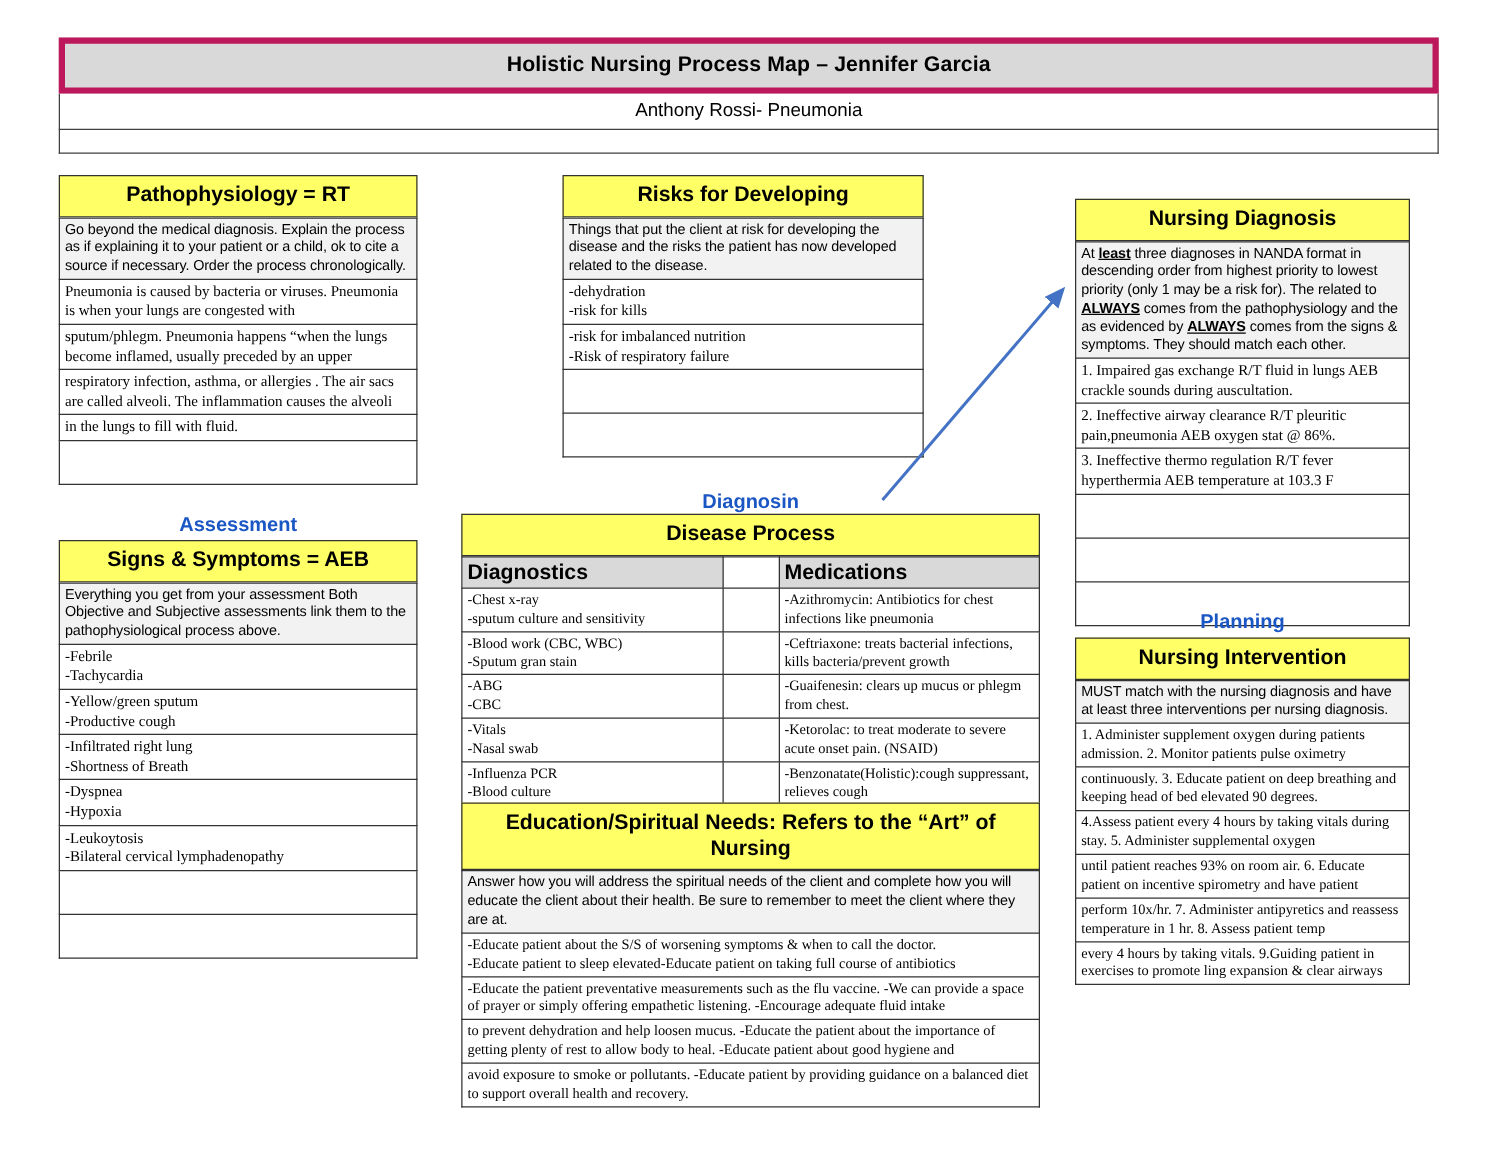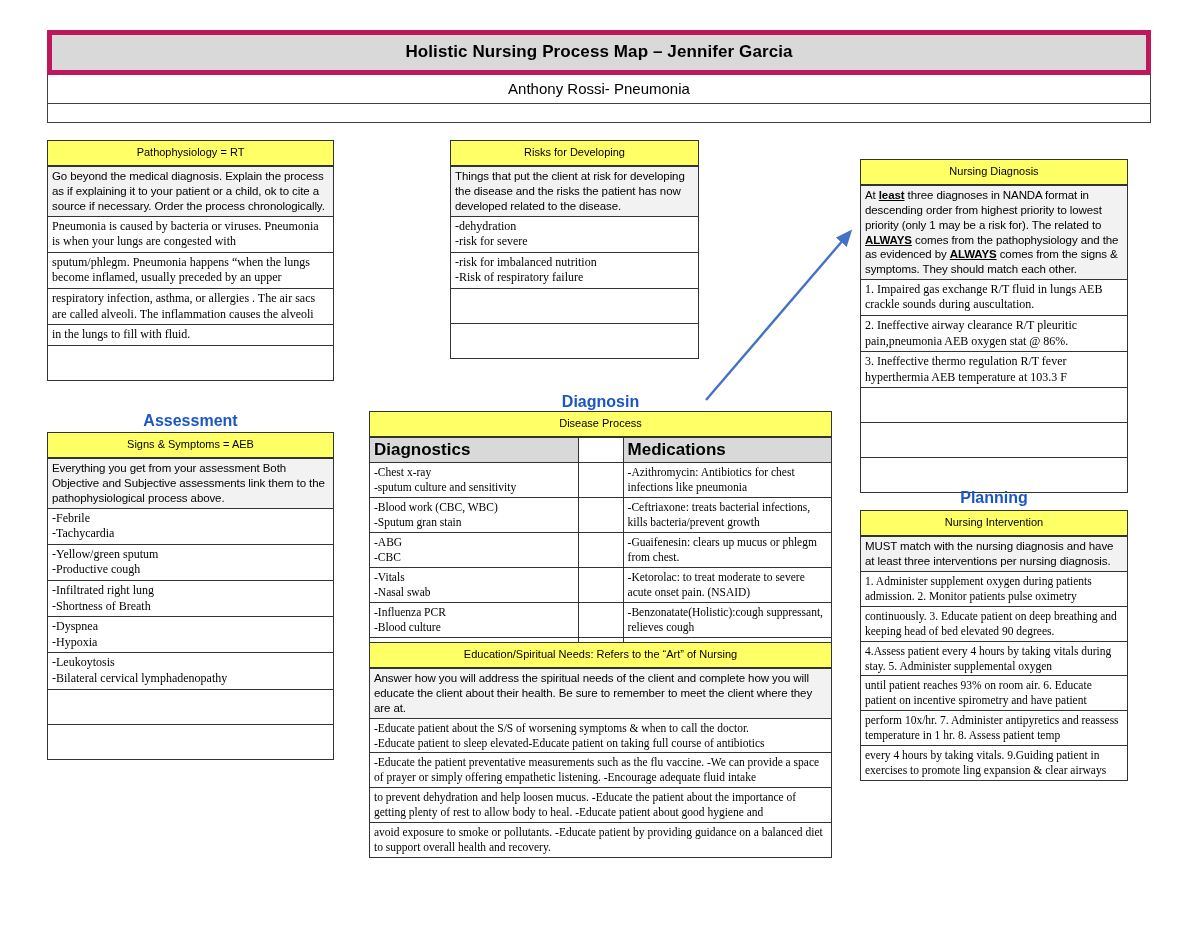--- a/index.html
+++ b/index.html
@@ -56,22 +56,22 @@
     border: 1px solid #404040;
     border-top: none;
     height: 18px;
   }
 
   
   .yellow-head {
     background: #ffff66;
     border: 1px solid #333333;
     text-align: center;
-    font-weight: normal;
-    font-size: 11px;
+    font-weight: bold;
+    font-size: 17px;
     padding: 5px 4px 6px 4px;
     line-height: 1.22;
   }
 
   
   .blue-cap {
     color: #1a56c4;
     font-weight: bold;
     font-size: 16px;
     text-align: center;
@@ -107,21 +107,21 @@
   .gap-col { border-top: none; border-bottom: none; background: #ffffff; }
 
   
   .arrow-layer {
     left: 0; top: 0; width: 1200px; height: 927px;
     pointer-events: none;
   }
 
   
   #patho-box      { left: 47px;  top: 140px; width: 287px; }
-  #risks-box      { left: 450px; top: 140px; width: 249px; }
+  #risks-box      { left: 450px; top: 140px; width: 289px; }
   #dx-box         { left: 860px; top: 159px; width: 268px; }
   #assess-cap     { left: 47px;  top: 412px; width: 287px; }
   #signs-box      { left: 47px;  top: 432px; width: 287px; }
   #diagnosin-cap  { left: 369px; top: 393px; width: 463px; }
   #disease-box    { left: 369px; top: 411px; width: 463px; }
   #edu-box        { left: 369px; top: 642px; width: 463px; }
   #planning-cap   { left: 860px; top: 489px; width: 268px; }
   #plan-box       { left: 860px; top: 510px; width: 268px; }
 </style>
 </head>
@@ -161,21 +161,21 @@
 
 <div class="abs" id="risks-box">
   <div class="yellow-head">Risks for Developing</div>
   <table class="tbl">
     <tbody>
       <tr>
           <td class="instr">Things that put the client at risk for developing the disease and the risks the patient has now developed related to the disease.</td>
         </tr>
       <tr>
           <td class="content" style="white-space: pre-line;">-dehydration
--risk for severe</td>
+-risk for kills</td>
         </tr>
       <tr>
           <td class="content" style="white-space: pre-line;">-risk for imbalanced nutrition
 -Risk of respiratory failure</td>
         </tr>
       <tr class="empty-row">
           <td class="content"></td>
         </tr>
       <tr class="empty-row">
           <td class="content"></td>

